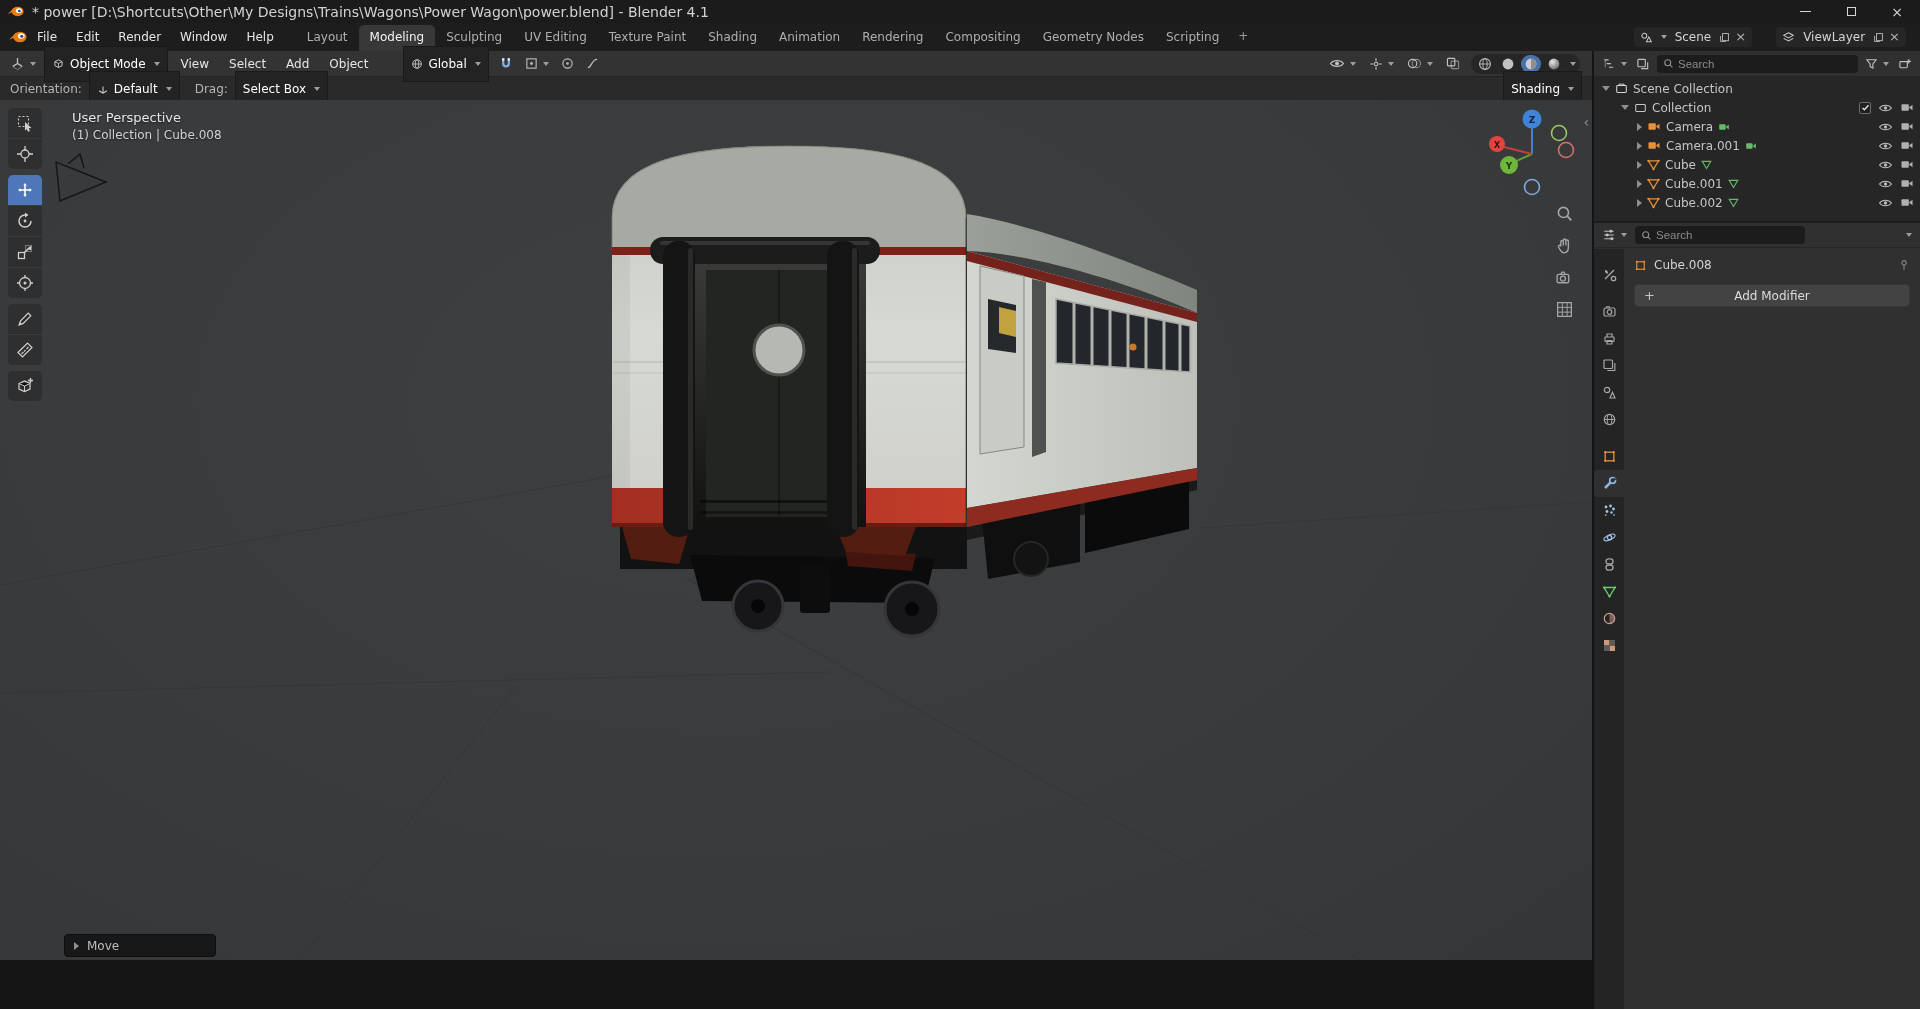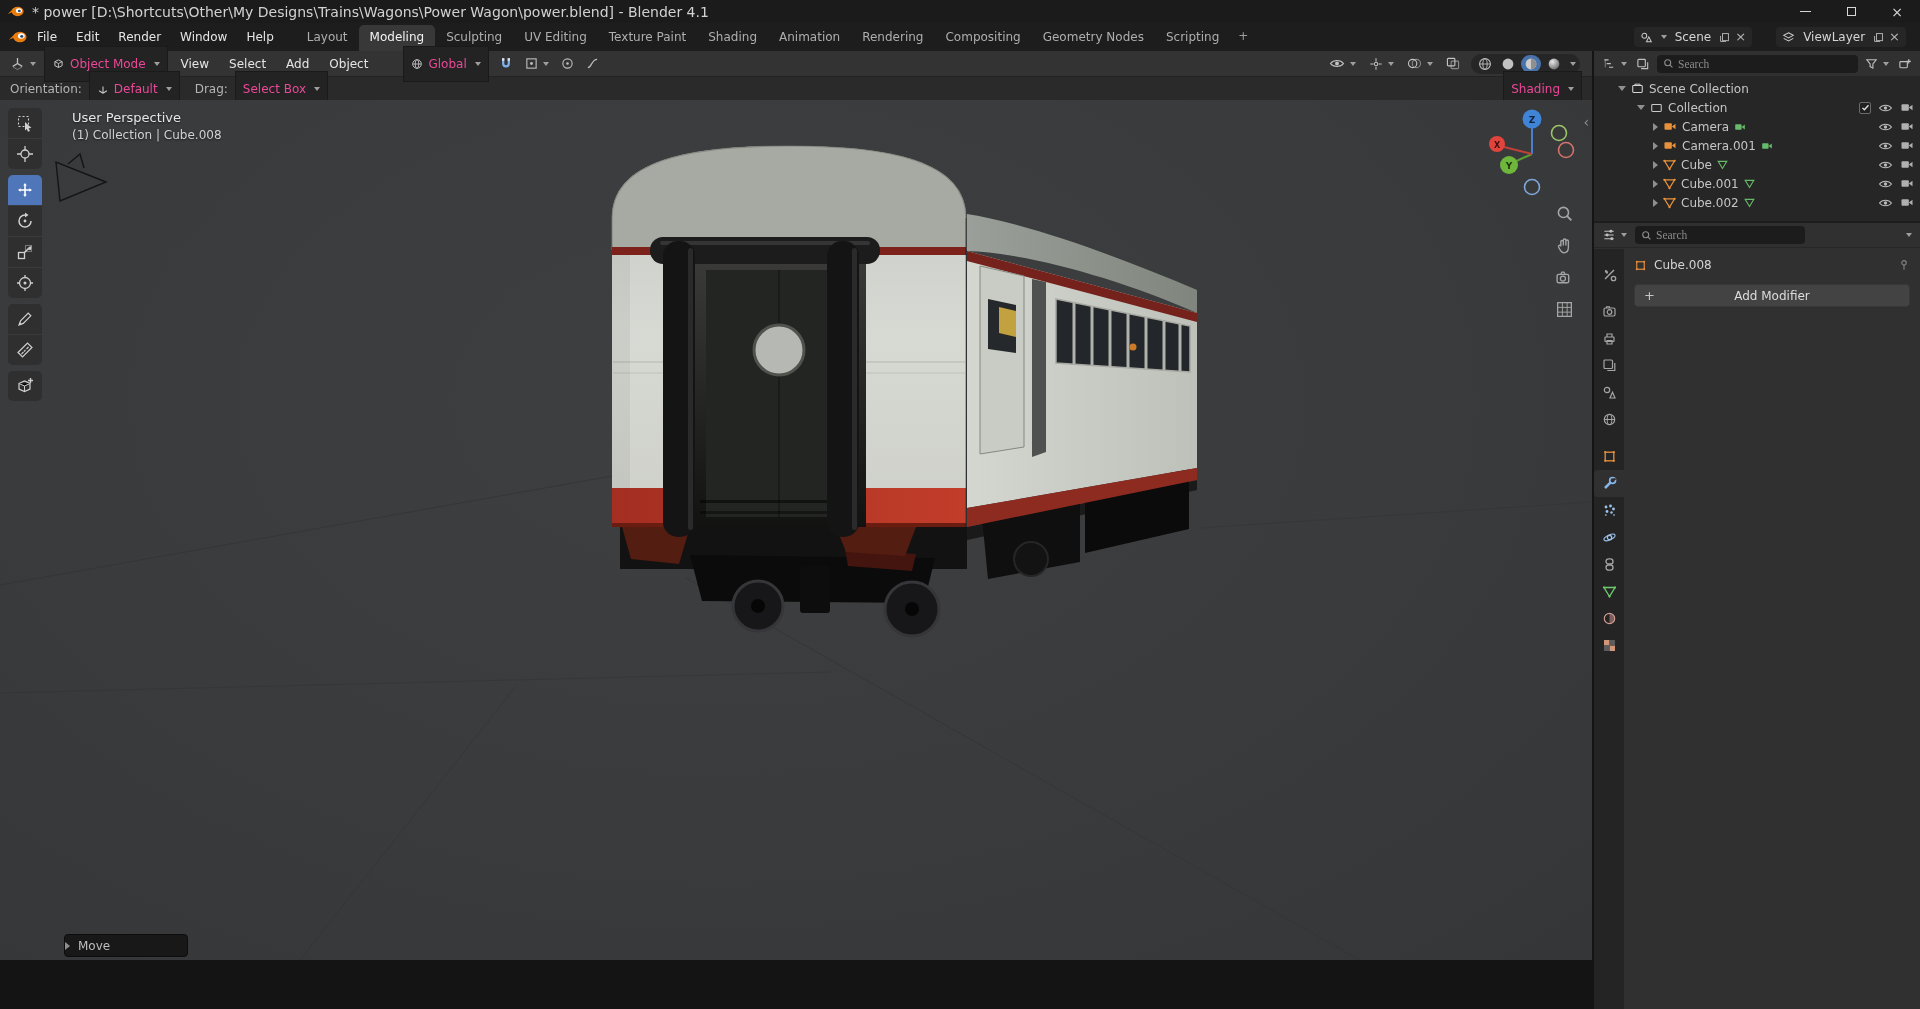--- a/index.html
+++ b/index.html
@@ -32,21 +32,21 @@
   .tb-widget .name{padding:0 3px}
 
   
   .chev{width:0;height:0;border-left:3.5px solid transparent;border-right:3.5px solid transparent;
     border-top:4.5px solid #9e9e9e;margin-left:3px;flex:none}
   .tri-r{width:0;height:0;border-top:4px solid transparent;border-bottom:4px solid transparent;
     border-left:5px solid #8f8f8f;flex:none}
   .tri-d{width:0;height:0;border-left:4px solid transparent;border-right:4px solid transparent;
     border-top:5px solid #8f8f8f;flex:none}
   .widget{display:inline-flex;align-items:center;gap:5px;background:#232323;border:1px solid #1a1a1a;
-    border-radius:0;height:36px;padding:0 7px;color:#ec4899;white-space:nowrap}
+    border-radius:0;height:36px;padding:0 7px;color:#ffffff;white-space:nowrap}
   .iconbtn{display:inline-flex;align-items:center;gap:2px;padding:1px 2px;border-radius:3px}
   .lbl{color:#b4b4b4}
   .xglyph{color:#b5b5b5;font-size:13px;line-height:10px}
 
   
   .vp-region{position:absolute;top:51px;left:0;width:1592px;bottom:0}
   .vheader{height:25px;background:#333333;display:flex;align-items:center;gap:6px;padding:0 8px}
   .vheader .menu{padding:2px 7px}
   .hdr-center{display:flex;align-items:center;gap:8px;margin-left:22px}
   .hdr-right{margin-left:auto;display:flex;align-items:center;gap:9px;padding-right:4px}
@@ -69,33 +69,33 @@
   .toolbar{position:absolute;left:8px;top:8px;width:34px;display:flex;flex-direction:column}
   .tgroup{display:flex;flex-direction:column;gap:1px;margin-bottom:6px;border-radius:5px;overflow:hidden}
   .tool{width:34px;height:30px;background:#2f2f2f;display:flex;align-items:center;justify-content:center;border:none}
   .tool.active{background:#4f76b8}
 
   
   .nav-gizmo{position:absolute;right:12px;top:2px}
   .nav-stack{position:absolute;right:18px;top:104px;display:flex;flex-direction:column;gap:13px;align-items:center}
   .n-toggle{position:absolute;right:3px;top:14px;color:#8f8f8f;font-size:14px}
 
-  .move-panel{position:absolute;left:64px;bottom:3px;width:124px;height:23px;background:rgba(22,22,22,.92);
-    border:1px solid #0d0d0d;border-radius:4px;display:flex;align-items:center;gap:8px;padding:0 0;color:#bdbdbd}
+  .move-panel{position:absolute;left:64px;bottom:3px;width:152px;height:23px;background:rgba(22,22,22,.92);
+    border:1px solid #0d0d0d;border-radius:4px;display:flex;align-items:center;gap:8px;padding:0 9px;color:#bdbdbd}
 
   
   .right-col{position:absolute;top:51px;left:1594px;width:326px;bottom:0;background:#1d1d1d}
   .outliner{position:absolute;top:0;left:0;width:100%;height:170px;background:#262626;overflow:hidden}
   .o-header{height:25px;background:#303030;display:flex;align-items:center;gap:5px;padding:0 6px}
   .search{flex:1;display:flex;align-items:center;gap:4px;background:#1c1c1c;border-radius:4px;height:18px;padding:0 6px}
   .search input{flex:1;background:transparent;border:none;outline:none;color:#cfcfcf;font-size:11.5px;min-width:10px;
-    font-family:Liberation Serif, serif}
+    font-family:Liberation Sans, sans-serif}
   .search input::placeholder{color:#8b8b8b}
   .o-body{padding-top:3px}
-  .o-row{height:19px;display:flex;align-items:center;gap:5px;padding:0 6px 0 24px;color:#c5c5c5;white-space:nowrap}
+  .o-row{height:19px;display:flex;align-items:center;gap:5px;padding:0 6px 0 8px;color:#c5c5c5;white-space:nowrap}
   .o-row .ind1{width:14px;flex:none}
   .o-row .ind2{width:30px;flex:none}
   .o-right{margin-left:auto;display:flex;align-items:center;gap:7px}
   .checkbox{width:12px;height:12px;border:1px solid #6a6a6a;border-radius:2px;background:#202020;
     display:flex;align-items:center;justify-content:center}
 
   .props{position:absolute;top:172px;left:0;width:100%;bottom:0;background:#303030;overflow:hidden}
   .p-header{height:25px;background:#303030;border-bottom:1px solid #262626;display:flex;align-items:center;gap:6px;padding:0 6px}
   .p-tabs{position:absolute;left:0;top:26px;bottom:0;width:30px;background:#242424;
     display:flex;flex-direction:column;align-items:center;padding-top:12px}

